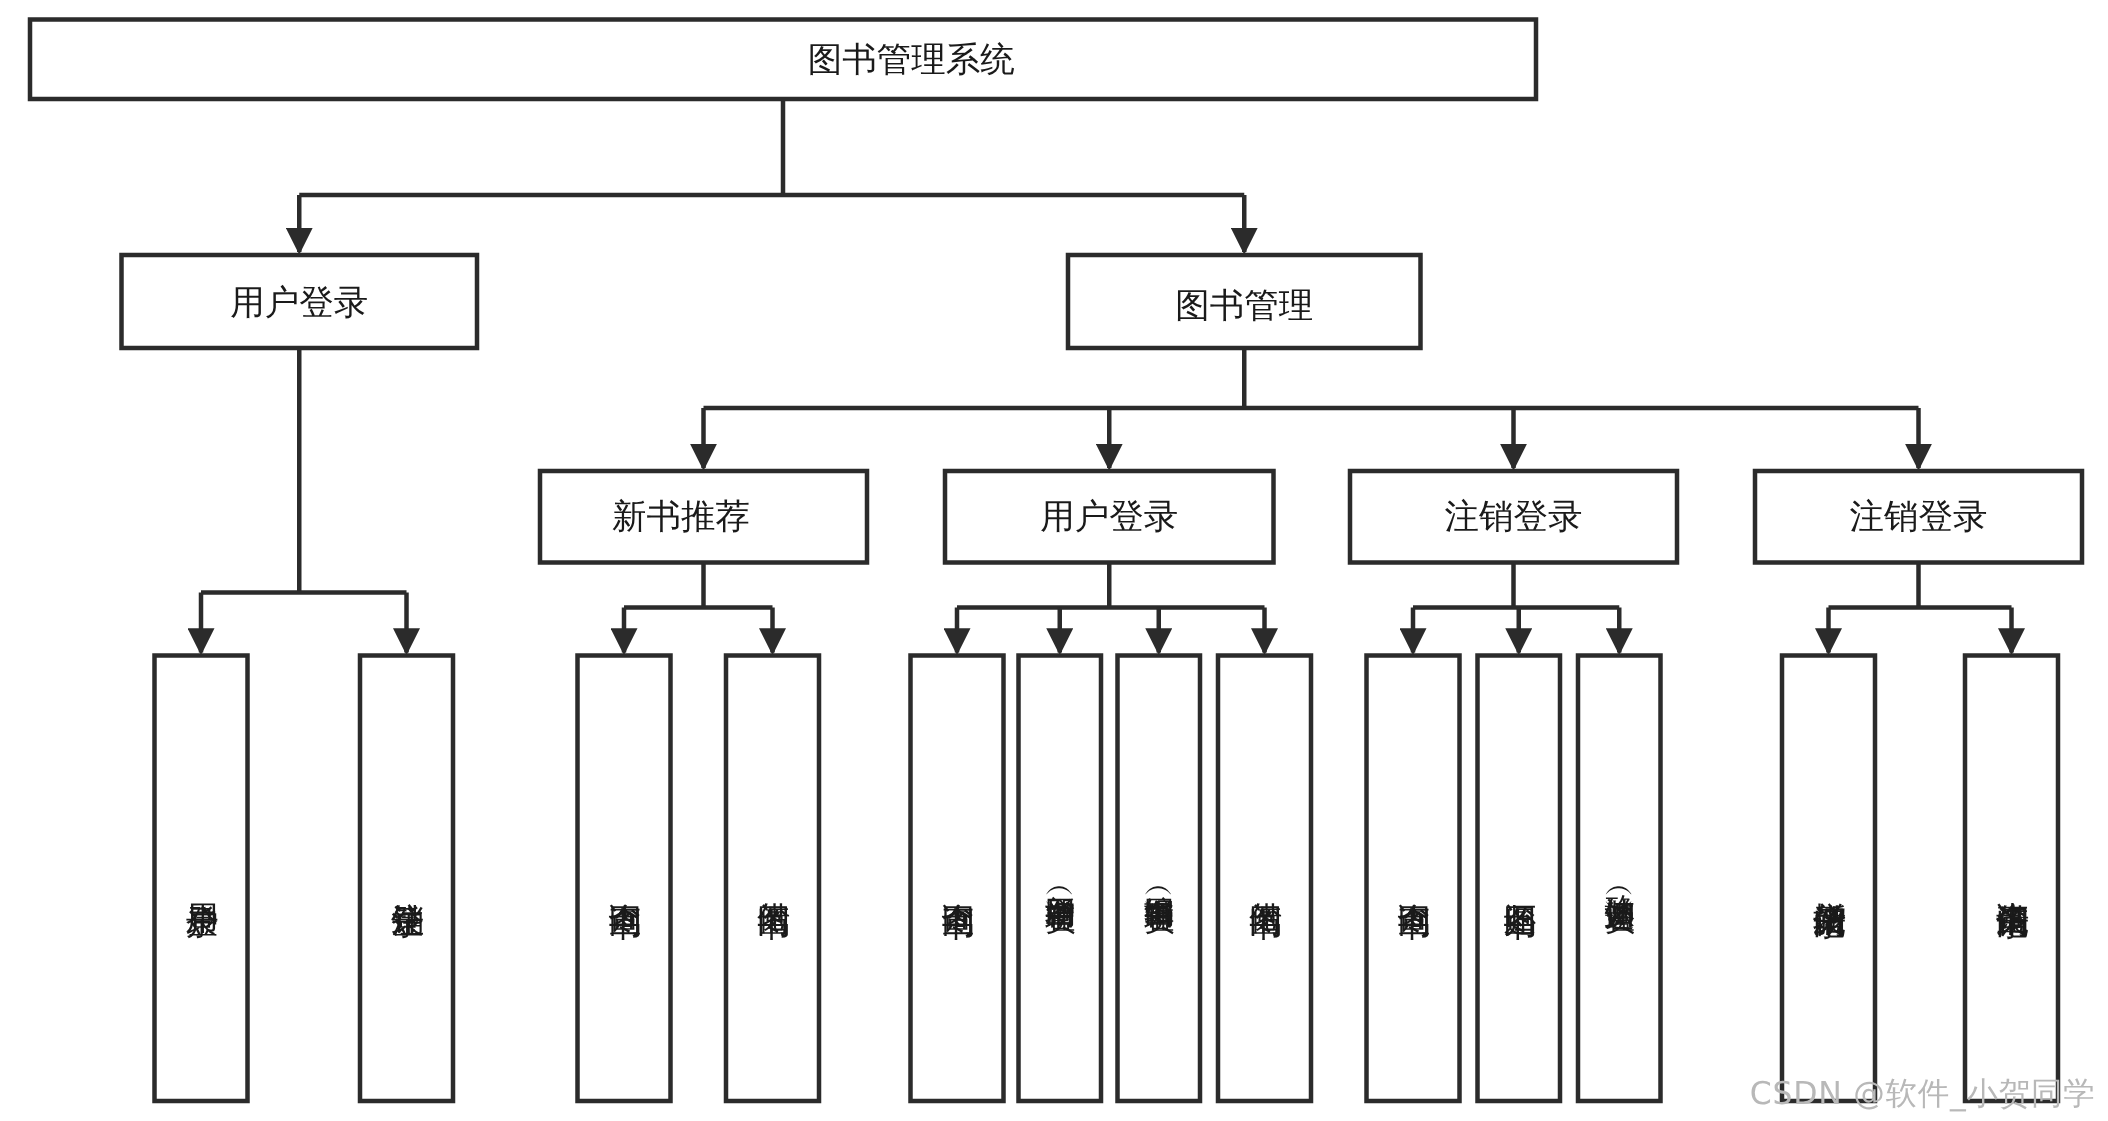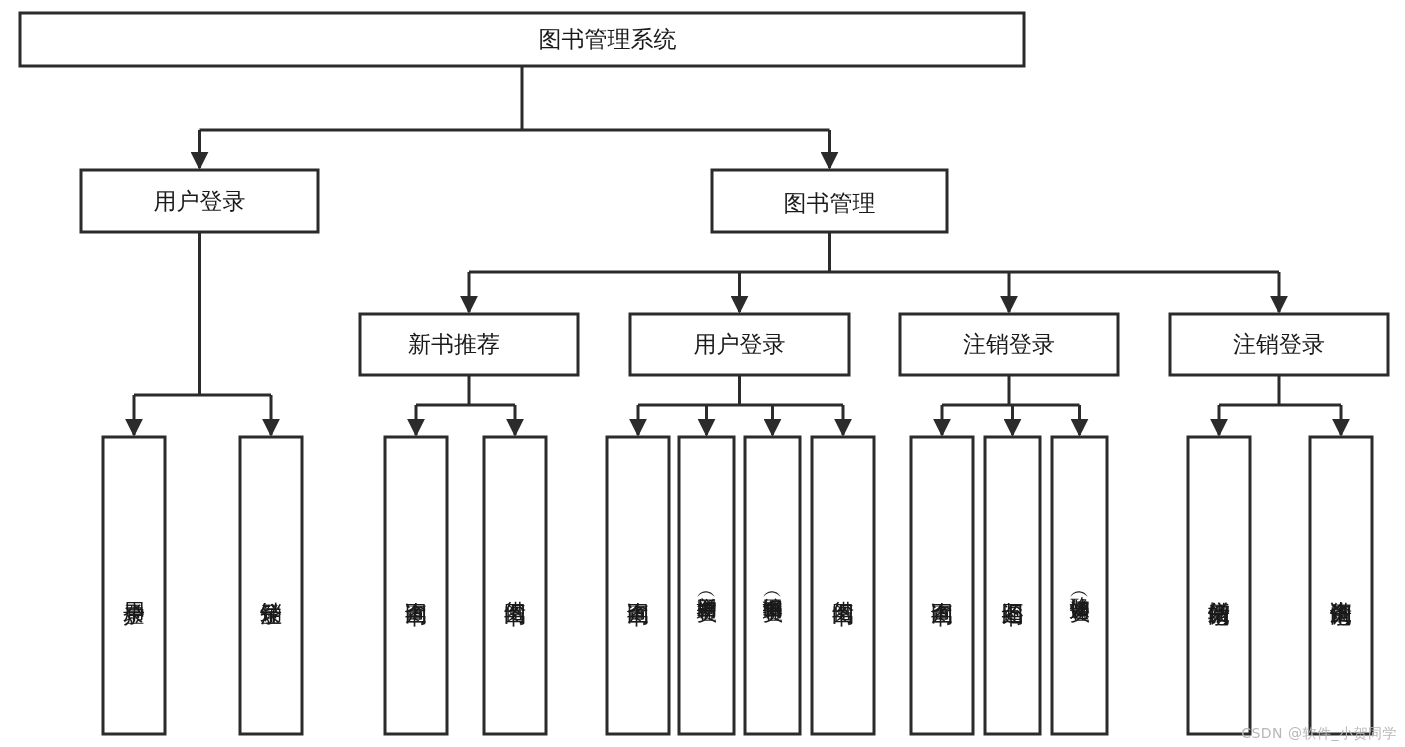--- a/index.html
+++ b/index.html
@@ -65,21 +65,21 @@
     font-family: "DejaVu Sans", "Liberation Sans", sans-serif;
     font-size: 23px;
     color: #1a1a1a;
     white-space: nowrap;
   }
   #watermark {
     position: absolute;
     right: 8px;
     bottom: 4px;
     font-family: "DejaVu Sans", "Liberation Sans", sans-serif;
-    font-size: 14px;
+    font-size: 21px;
     color: #b8b8b8;
     letter-spacing: 0.5px;
     user-select: none;
   }
 </style>
 </head>
 <body>
 
 <div id="diagram-root">
 

